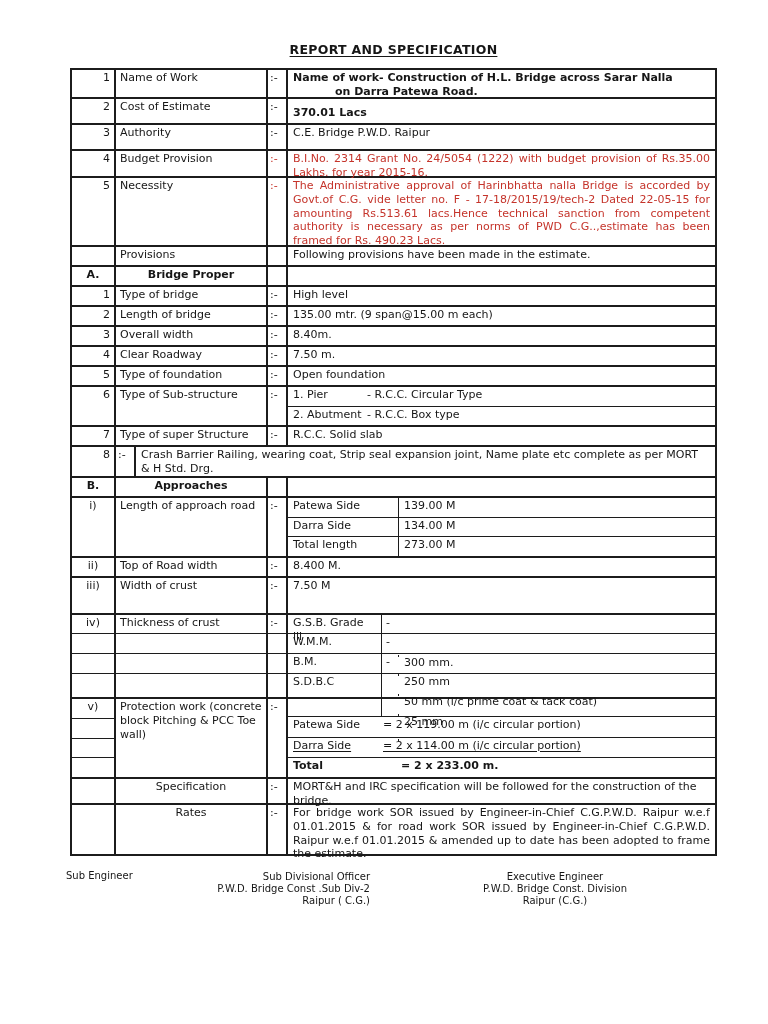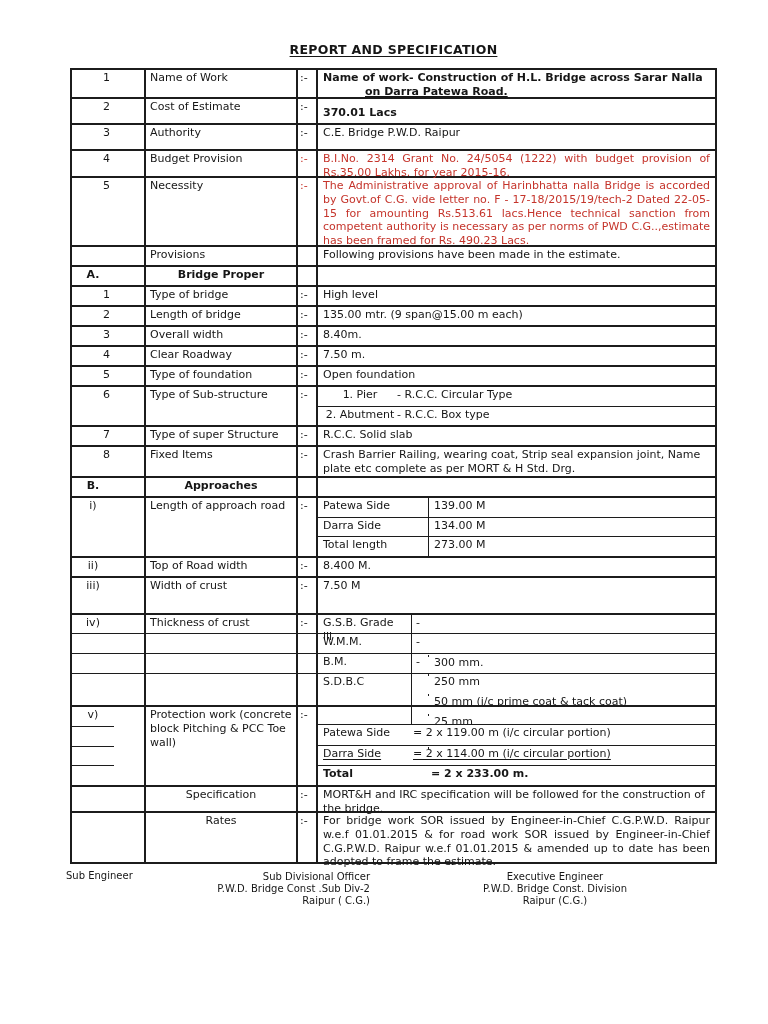--- a/index.html
+++ b/index.html
@@ -16,44 +16,44 @@
     font-size:12.5px; font-weight:bold; letter-spacing:0.3px;
   }
   .title span { text-decoration:underline; text-underline-offset:2px; }
 
   .tbl { position:absolute; top:68px; left:70px; width:647px; border:2px solid var(--bc); }
   .tr { display:flex; border-top:2px solid var(--bc); font-size:11px; line-height:1.25; }
   .tr.first { border-top:0; }
   .tr.thin { border-top:1px solid var(--bc); }
 
   .c1 { flex:0 0 42px; padding:1px 3px; }
-  .c2 { flex:0 0 152px; border-left:2px solid var(--bc); padding:1px 4px;margin-left:30px; }
+  .c2 { flex:0 0 152px; border-left:2px solid var(--bc); padding:1px 4px; }
   .c3 { flex:0 0 20px; border-left:2px solid var(--bc); padding:1px 2px; }
   .c4 { flex:1 1 auto; min-width:0; border-left:2px solid var(--bc); padding:1px 5px; }
   .c4.nopad { padding:0; display:flex; flex-direction:column; }
 
   .num { text-align:right; padding-right:4px; }
   .ctr { text-align:center; }
   .b { font-weight:bold; }
   .red { color:var(--red); }
   .just { text-align:justify; }
   .pt6 { padding-top:7px; }
-  .indent { padding-left:42px;text-decoration:underline; }
+  .indent { padding-left:42px; }
 
   
   .srow { flex:1 1 0; display:flex; border-top:1px solid var(--bc); min-height:0; }
   .srow.first { border-top:0; }
   .sn { flex:0 0 110px; padding:1px 5px; }
   .sv { flex:1; border-left:1px solid var(--bc); padding:1px 5px; }
   .tn { flex:0 0 93px; padding:1px 5px; }
   .td { flex:0 0 17px; border-left:1px solid var(--bc); padding:1px 4px; }
   .tv { flex:1; border-left:1px solid var(--bc); padding:1px 5px;margin-top:40px; }
 
   .a6line { flex:1; display:flex; padding:1px 5px; }
-  .pname { flex:0 0 74px;text-align:center; }
+  .pname { flex:0 0 74px; }
 
   .c1col { display:flex; flex-direction:column; padding:0; }
   .c1cell { flex:1; border-top:1px solid var(--bc); padding:1px 2px; text-align:center; }
   .c1cell.first { border-top:0; }
 
   .vline { flex:1; display:flex; padding:1px 5px; border-top:1px solid var(--bc); align-items:flex-start; }
   .vname { flex:0 0 90px; }
   .vname.wide { flex:0 0 108px; }
   .ul { text-decoration:underline; text-underline-offset:2px; }
 
@@ -174,21 +174,20 @@
     </div>
 
     <div class="tr" style="height:20px">
       <div class="c1 num">7</div>
       <div class="c2">Type of super Structure</div>
       <div class="c3">:-</div>
       <div class="c4">R.C.C. Solid slab</div>
     </div>
     <div class="tr" style="height:31px">
       <div class="c1 num">8</div>
-      <div class="c2">Fixed Items</div>
       <div class="c3">:-</div>
       <div class="c4">Crash Barrier Railing, wearing coat, Strip seal expansion joint,  Name plate etc complete as per MORT &amp; H Std. Drg.</div>
     </div>
 
     <div class="tr" style="height:20px">
       <div class="c1 b ctr">B.</div>
       <div class="c2 b ctr">Approaches</div>
       <div class="c3"></div>
       <div class="c4"></div>
     </div>
@@ -255,21 +254,21 @@
       <div class="c2"></div>
       <div class="c3"></div>
       <div class="c4 nopad">
         <div class="srow first">
           <div class="tn">B.M.</div>
           <div class="td">-</div>
           <div class="tv">50 mm (i/c prime coat &amp; tack coat)</div>
         </div>
       </div>
     </div>
-    <div class="tr thin" style="height:32px">
+    <div class="tr thin" style="height:24px">
       <div class="c1"></div>
       <div class="c2"></div>
       <div class="c3"></div>
       <div class="c4 nopad">
         <div class="srow first">
           <div class="tn">S.D.B.C</div>
           <div class="td"></div>
           <div class="tv">25 mm</div>
         </div>
       </div>

